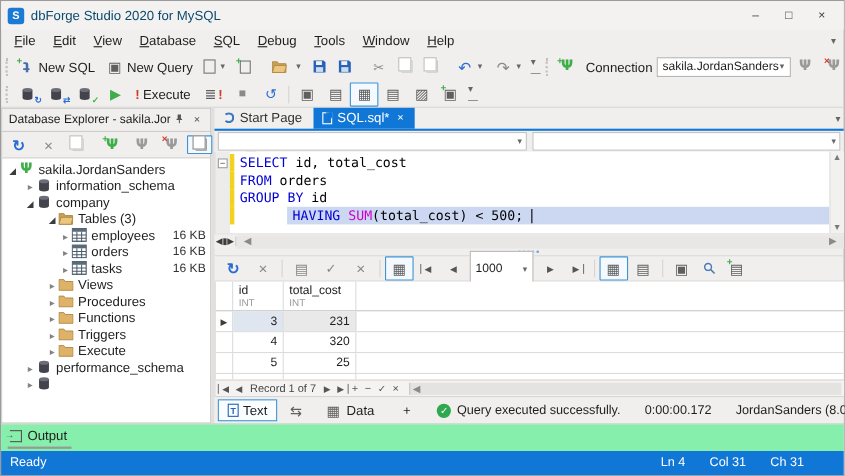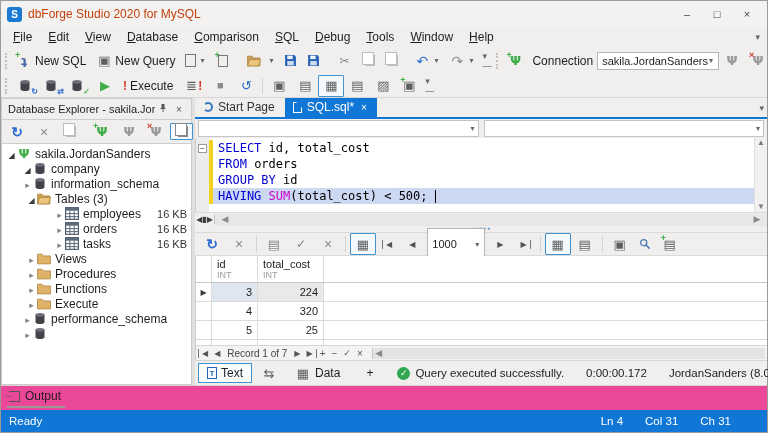--- a/index.html
+++ b/index.html
@@ -3,21 +3,21 @@
 <meta charset="utf-8">
 <style>
   * { box-sizing: border-box; margin: 0; padding: 0; }
   html,body { width:768px; height:433px; overflow:hidden; }
   body { font-family:"Liberation Sans", sans-serif; font-size:12px; color:#1e1e1e; background:#f0efee; }
   .app { width:768px; height:433px; display:flex; flex-direction:column; border:1px solid #9b9b9b; background:#f0efee; }
 
   
   .titlebar { height:26px; display:flex; align-items:center; padding:0 6px; background:#f3f2f1; flex:0 0 auto; }
   .logo { width:15px; height:15px; background:#1b7ad4; border-radius:3px; color:#fff; font-weight:bold; font-size:10px; display:flex; align-items:center; justify-content:center; margin-right:6px; }
-  .title-text { font-size:12px; color:#c2410c; }
+  .title-text { font-size:12px; color:#0c4a6e; }
   .win-controls { margin-left:auto; display:flex; gap:2px; }
   .win-btn { width:28px; height:20px; display:flex; align-items:center; justify-content:center; color:#444; font-size:11px; }
 
   
   .menubar { height:20px; display:flex; align-items:center; padding:0 4px; flex:0 0 auto; }
   .menu-item { display:inline-block; padding:2px 8px; font-size:12px; }
   .menu-item::first-letter { text-decoration:underline; }
   .menubar .overflow { margin-left:auto; }
 
   
@@ -81,21 +81,21 @@
   .exp-hbtn { width:16px; text-align:center; color:#555; font-size:10px; }
   .exp-toolbar { height:24px; display:flex; align-items:center; padding:0 2px; border:1px solid #cfcdcb; border-bottom:none; gap:1px; }
   .tree { flex:1; background:#fff; border:1px solid #cfcdcb; overflow:hidden; padding-top:2px; }
   .trow { display:flex; align-items:center; height:15px; font-size:12px; white-space:nowrap; padding-right:4px; }
   .arr { width:11px; flex:0 0 auto; text-align:center; color:#5a5a5a; }
   .arr.col::before { content:"\25B8"; font-size:9px; color:#838383; }
   .arr.exp::before { content:"\25E2"; font-size:8px; color:#3c3c3c; }
   .ti { width:14px; height:13px; flex:0 0 auto; margin-right:4px; }
   .tlabel { flex:1; overflow:hidden; }
   .tsize { font-size:11px; color:#333; margin-left:8px; }
-  .lv0{padding-left:4px} .lv1{padding-left:20px} .lv2{padding-left:24px} .lv3{padding-left:52px}
+  .lv0{padding-left:4px} .lv1{padding-left:20px} .lv2{padding-left:40px} .lv3{padding-left:52px}
 
   
   .editor-col { flex:1; display:flex; flex-direction:column; min-width:0; min-height:0; }
   .tabstrip { height:21px; display:flex; align-items:flex-start; border-bottom:2px solid #1177d7; }
   .doc-tab { display:flex; align-items:center; gap:5px; padding:2px 10px 3px 8px; font-size:12px; height:19px; }
   .doc-tab.inactive { color:#333; }
   .doc-tab.active { background:#1177d7; color:#fff; }
   .tab-x { font-size:10px; padding-left:2px; }
   .startpage-ic { width:10px; height:10px; border:2px solid #3b78c3; border-radius:50%; border-left-color:transparent; }
   .sqldoc-ic { width:9px; height:11px; border:1px solid #fff; background:transparent; position:relative; }
@@ -109,21 +109,21 @@
   
   .code-area { flex:1; background:#fff; border-left:1px solid #cfcdcb; position:relative; display:flex; min-height:0; }
   .code-lines { flex:1; font-family:"DejaVu Sans Mono", monospace; font-size:12px; line-height:16px; padding-top:2px;
                 background:linear-gradient(to right,#ececec 0,#ececec 13px,#fff 13px); }
   .eline { display:flex; height:16px; align-items:center; }
   .gut { width:13px; flex:0 0 auto; display:flex; align-items:center; justify-content:center; height:16px; }
   .fold { width:9px; height:9px; border:1px solid #9a9a9a; background:#fff; font-size:8px; line-height:7px; text-align:center; color:#555; }
   .chgbar { width:4px; height:16px; flex:0 0 auto; }
   .changed { background:#f2d21c; }
   .codetxt { flex:1; padding-left:5px; white-space:pre; }
-  .cline { background:#ccd7f2; }
+  .cline { background:#ccd7f2;margin-left:48px; }
   .kw { color:#0000d4; } .fn { color:#cc00cc; } .tx { color:#000; }
   .cursor { display:inline-block; width:1.5px; height:13px; background:#000; vertical-align:middle; }
   .vscroll { width:13px; flex:0 0 auto; background:#f2f1f0; border-left:1px solid #e0dedc; display:flex; flex-direction:column; align-items:center; justify-content:space-between; padding:1px 0; color:#7a7a7a; }
 
   .hscroll-row { height:14px; display:flex; align-items:center; background:#f0efee; border-top:1px solid #dcdad8; }
   .hsplit { width:20px; text-align:center; font-size:8px; color:#3c3c3c; border-right:1px solid #c6c4c2; }
   .htrack { flex:1; height:12px; background:#e8e7e6; display:flex; align-items:center; justify-content:space-between; padding:0 2px; color:#8a8a8a; }
 
   .vsplitter { height:6px; display:flex; align-items:center; justify-content:center; color:#7aa7d7; font-size:9px; letter-spacing:1px; line-height:0; }
 
@@ -166,21 +166,21 @@
   
   .efooter { height:25px; display:flex; align-items:center; background:#f0efee; border-top:1px solid #d8d6d4; padding:0 3px; font-size:12px; }
   .ftab { display:flex; align-items:center; gap:4px; padding:2px 8px; border:1px solid transparent; }
   .ftab.sel { border-color:#3f93d2; background:#fafdff; }
   .fsep { width:1px; height:14px; background:#d8d6d4; margin:0 4px; }
   .fstatus { display:flex; align-items:center; gap:5px; padding:0 7px; white-space:nowrap; font-size:11.5px; }
   .okcircle { width:13px; height:13px; border-radius:50%; background:#2fa84f; color:#fff; font-size:9px; display:flex; align-items:center; justify-content:center; }
   .docT { width:10px; height:12px; border:1px solid #2762b8; position:relative; font-size:8px; color:#2762b8; text-align:center; line-height:11px; font-weight:bold; }
 
   
-  .output-bar { height:25px; flex:0 0 auto; background:#ec4899; border-top:1px solid #d8d6d4; display:flex; align-items:flex-start; padding:3px 6px 0; }
+  .output-bar { height:25px; flex:0 0 auto; background:#86efac; border-top:1px solid #d8d6d4; display:flex; align-items:flex-start; padding:3px 6px 0; }
   .output-tab { display:flex; align-items:center; gap:5px; font-size:12px; border-bottom:2px solid #9a9896; padding:0 4px 3px 2px; }
   .outic { width:11px; height:11px; border:1px solid #555; border-left:none; position:relative; }
   .outic::before { content:"\2192"; position:absolute; left:-5px; top:-2px; font-size:9px; color:#555; }
 
   
   .statusbar { height:22px; flex:0 0 auto; background:#1177d7; color:#fff; display:flex; align-items:center; padding:0 8px; font-size:11.5px; }
   .sb-right { margin-left:auto; display:flex; gap:22px; padding-right:28px; }
 
   svg.ti, svg.ic16 { display:block; }
 </style>
@@ -231,21 +231,20 @@
       <div class="win-btn">□</div>
       <div class="win-btn">×</div>
     </div>
   </div>
 
   <div class="menubar">
     <span class="menu-item">File</span>
     <span class="menu-item">Edit</span>
     <span class="menu-item">View</span>
     <span class="menu-item">Database</span>
-    <span class="menu-item">Comparison</span>
     <span class="menu-item">SQL</span>
     <span class="menu-item">Debug</span>
     <span class="menu-item">Tools</span>
     <span class="menu-item">Window</span>
     <span class="menu-item">Help</span>
     <span class="overflow">▾</span>
   </div>
 
   <div class="toolbar tb1">
     <span class="grip"></span>
@@ -450,32 +449,32 @@
         </div>
         <div class="tree">
           <div class="trow lv0">
             <span class="arr exp"></span>
             <span class="plugwrap ti">
                 <span class="plug plug-green">Ψ</span>
               </span>
             <span class="tlabel">sakila.JordanSanders</span>
           </div>
           <div class="trow lv1">
+            <span class="arr col"></span>
+            <svg class="ti">
+                <use href="#ic-db"></use>
+              </svg>
+            <span class="tlabel">information_schema</span>
+          </div>
+          <div class="trow lv1">
             <span class="arr exp"></span>
             <svg class="ti">
                 <use href="#ic-db"></use>
               </svg>
             <span class="tlabel">company</span>
-          </div>
-          <div class="trow lv1">
-            <span class="arr col"></span>
-            <svg class="ti">
-                <use href="#ic-db"></use>
-              </svg>
-            <span class="tlabel">information_schema</span>
           </div>
           <div class="trow lv2">
             <span class="arr exp"></span>
             <svg class="ti">
                 <use href="#ic-folder-open"></use>
               </svg>
             <span class="tlabel">Tables (3)</span>
           </div>
           <div class="trow lv3">
             <span class="arr col"></span>
@@ -514,20 +513,27 @@
                 <use href="#ic-folder"></use>
               </svg>
             <span class="tlabel">Procedures</span>
           </div>
           <div class="trow lv2">
             <span class="arr col"></span>
             <svg class="ti">
                 <use href="#ic-folder"></use>
               </svg>
             <span class="tlabel">Functions</span>
+          </div>
+          <div class="trow lv2">
+            <span class="arr col"></span>
+            <svg class="ti">
+                <use href="#ic-folder"></use>
+              </svg>
+            <span class="tlabel">Triggers</span>
           </div>
           <div class="trow lv2">
             <span class="arr col"></span>
             <svg class="ti">
                 <use href="#ic-folder"></use>
               </svg>
             <span class="tlabel">Execute</span>
           </div>
           <div class="trow lv1">
             <span class="arr col"></span>
@@ -680,21 +686,21 @@
               </div>
               <div class="gc gc-total">
                 <span class="colname">total_cost</span>
                 <span class="coltype">INT</span>
               </div>
               <div class="gc gc-fill"></div>
             </div>
             <div class="grow">
               <div class="gc gc-ind">▶</div>
               <div class="gc gc-id cellnum sel-id">3</div>
-              <div class="gc gc-total cellnum sel-val">224</div>
+              <div class="gc gc-total cellnum sel-val">231</div>
               <div class="gc gc-fill"></div>
             </div>
             <div class="grow">
               <div class="gc gc-ind"></div>
               <div class="gc gc-id cellnum">4</div>
               <div class="gc gc-total cellnum">320</div>
               <div class="gc gc-fill"></div>
             </div>
             <div class="grow">
               <div class="gc gc-ind"></div>

